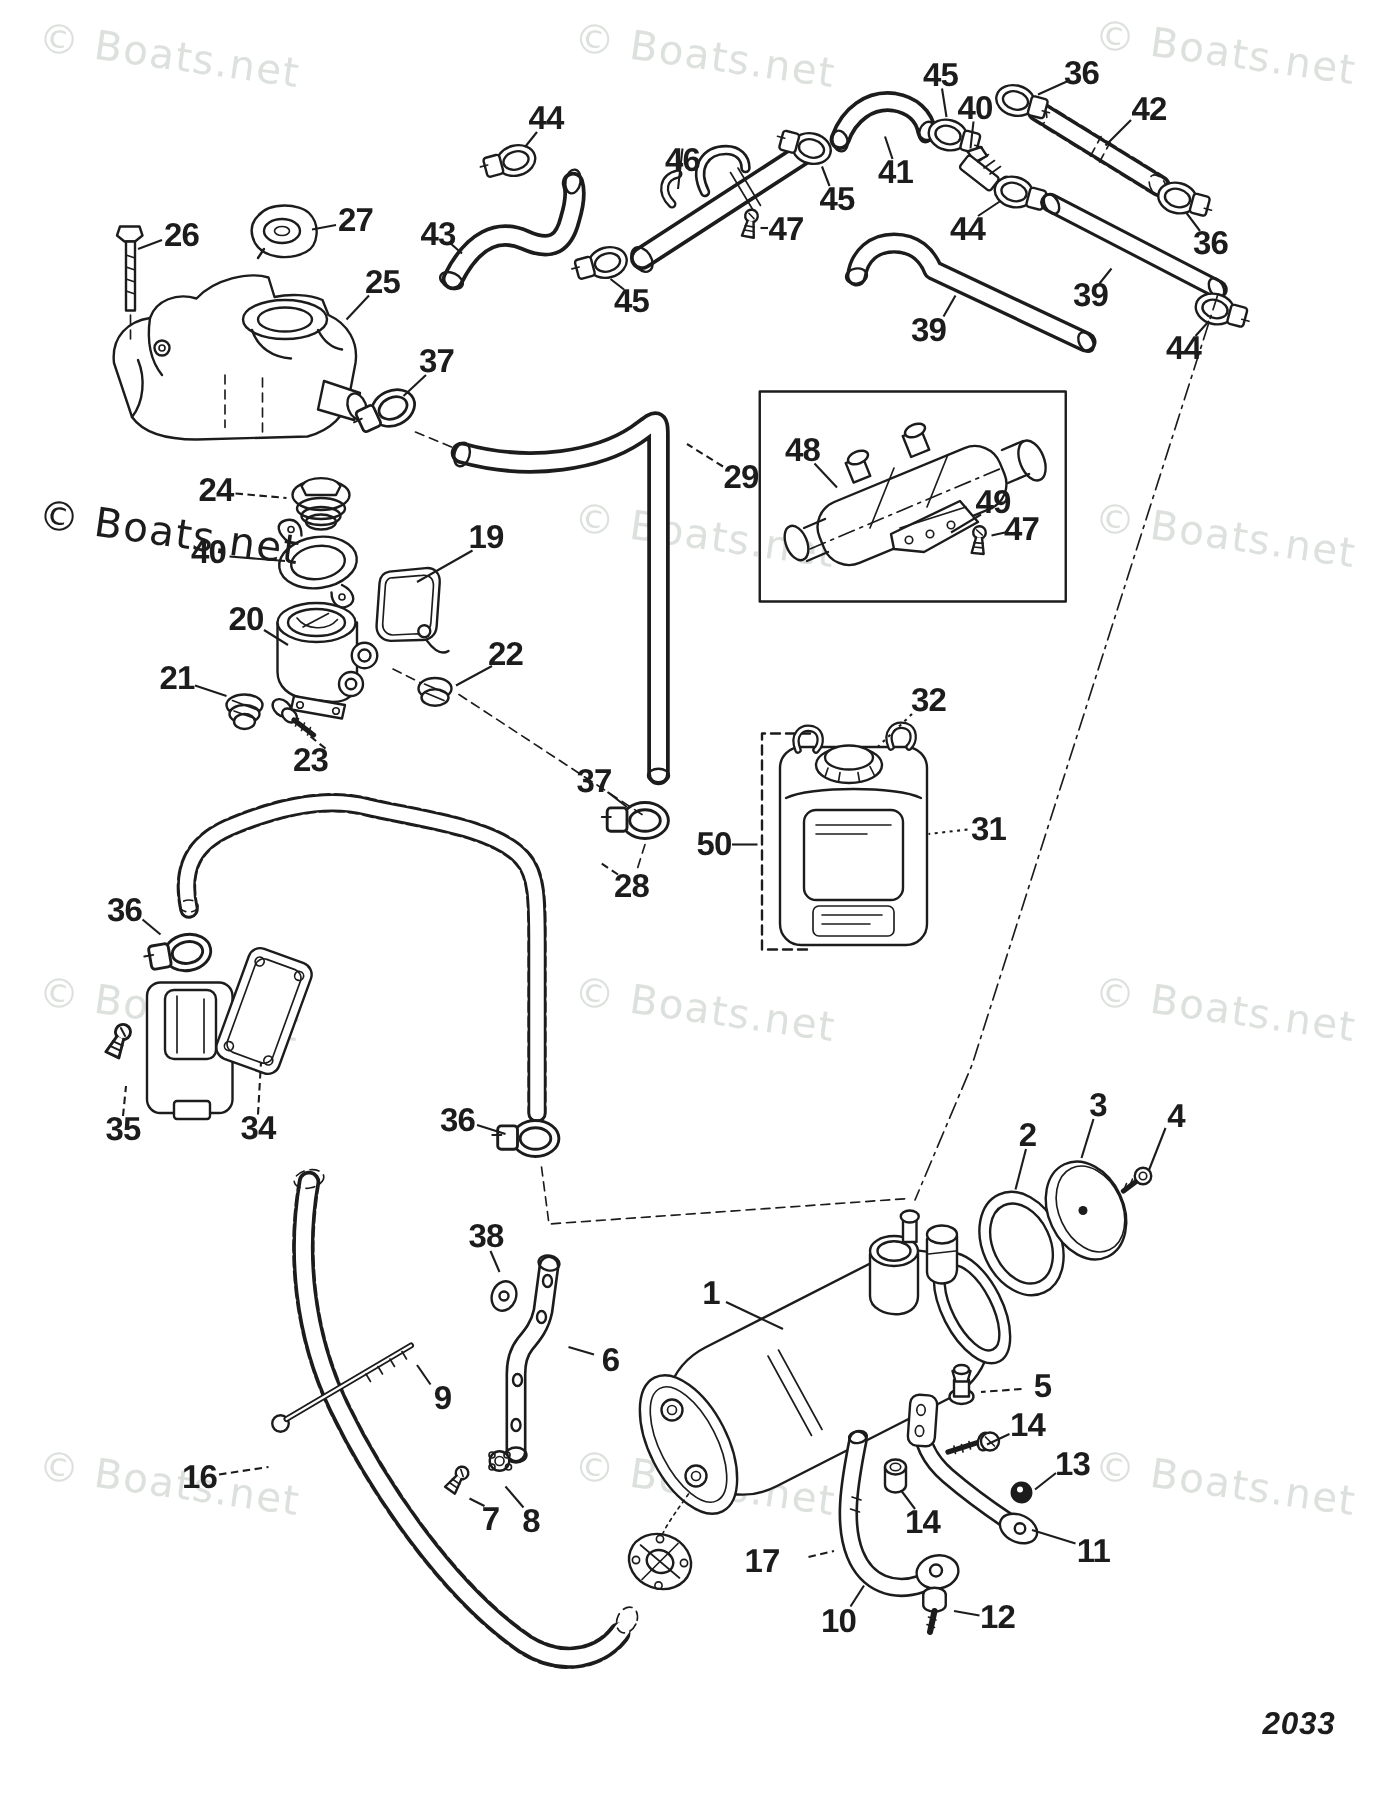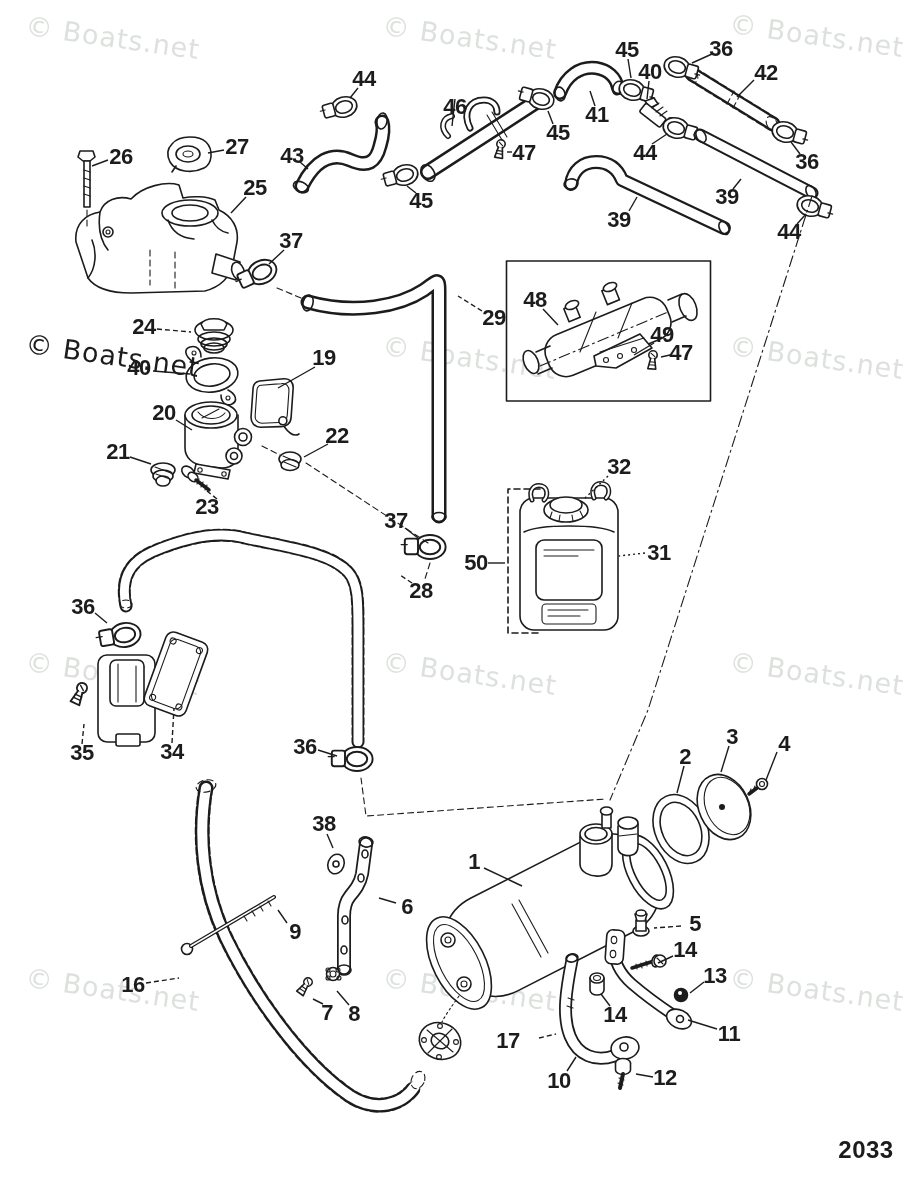--- a/index.html
+++ b/index.html
@@ -19,22 +19,22 @@
     transform:rotate(8deg);transform-origin:left top;
   }
   .watermark.light{color:var(--wm-light,#dde1dd);}
   .watermark.dark{color:var(--wm-dark,#1c1c1c);}
   .part-label{
     position:absolute;transform:translate(-50%,-50%);
     font-weight:bold;font-size:22px;color:var(--ink,#1c1c1c);
     letter-spacing:-0.5px;line-height:1;
   }
   .diagram-number{
-    position:absolute;font-weight:bold;font-size:24px;color:var(--ink,#1c1c1c);
-    transform:translate(-50%,-50%);letter-spacing:0.5px;
+    position:absolute;font-weight:bold;font-size:21px;color:var(--ink,#1c1c1c);
+    transform:translate(-50%,-50%);letter-spacing:0.5px;font-style:italic;
   }
   
   .ln{stroke:var(--ink,#1c1c1c);fill:none;stroke-width:1.6;stroke-linecap:round;stroke-linejoin:round;}
   .lnf{stroke:var(--ink,#1c1c1c);fill:#fff;stroke-width:1.6;stroke-linecap:round;stroke-linejoin:round;}
   .thin{stroke-width:1.1;}
   .tube-o{stroke:var(--ink,#1c1c1c);fill:none;stroke-linecap:round;stroke-linejoin:round;}
   .tube-i{stroke:#fff;fill:none;stroke-linecap:round;stroke-linejoin:round;}
   .dash{stroke-dasharray:6,4;}
   .dashdot{stroke-dasharray:11,4,2,4;}
   .dot{stroke-dasharray:2,3;}

